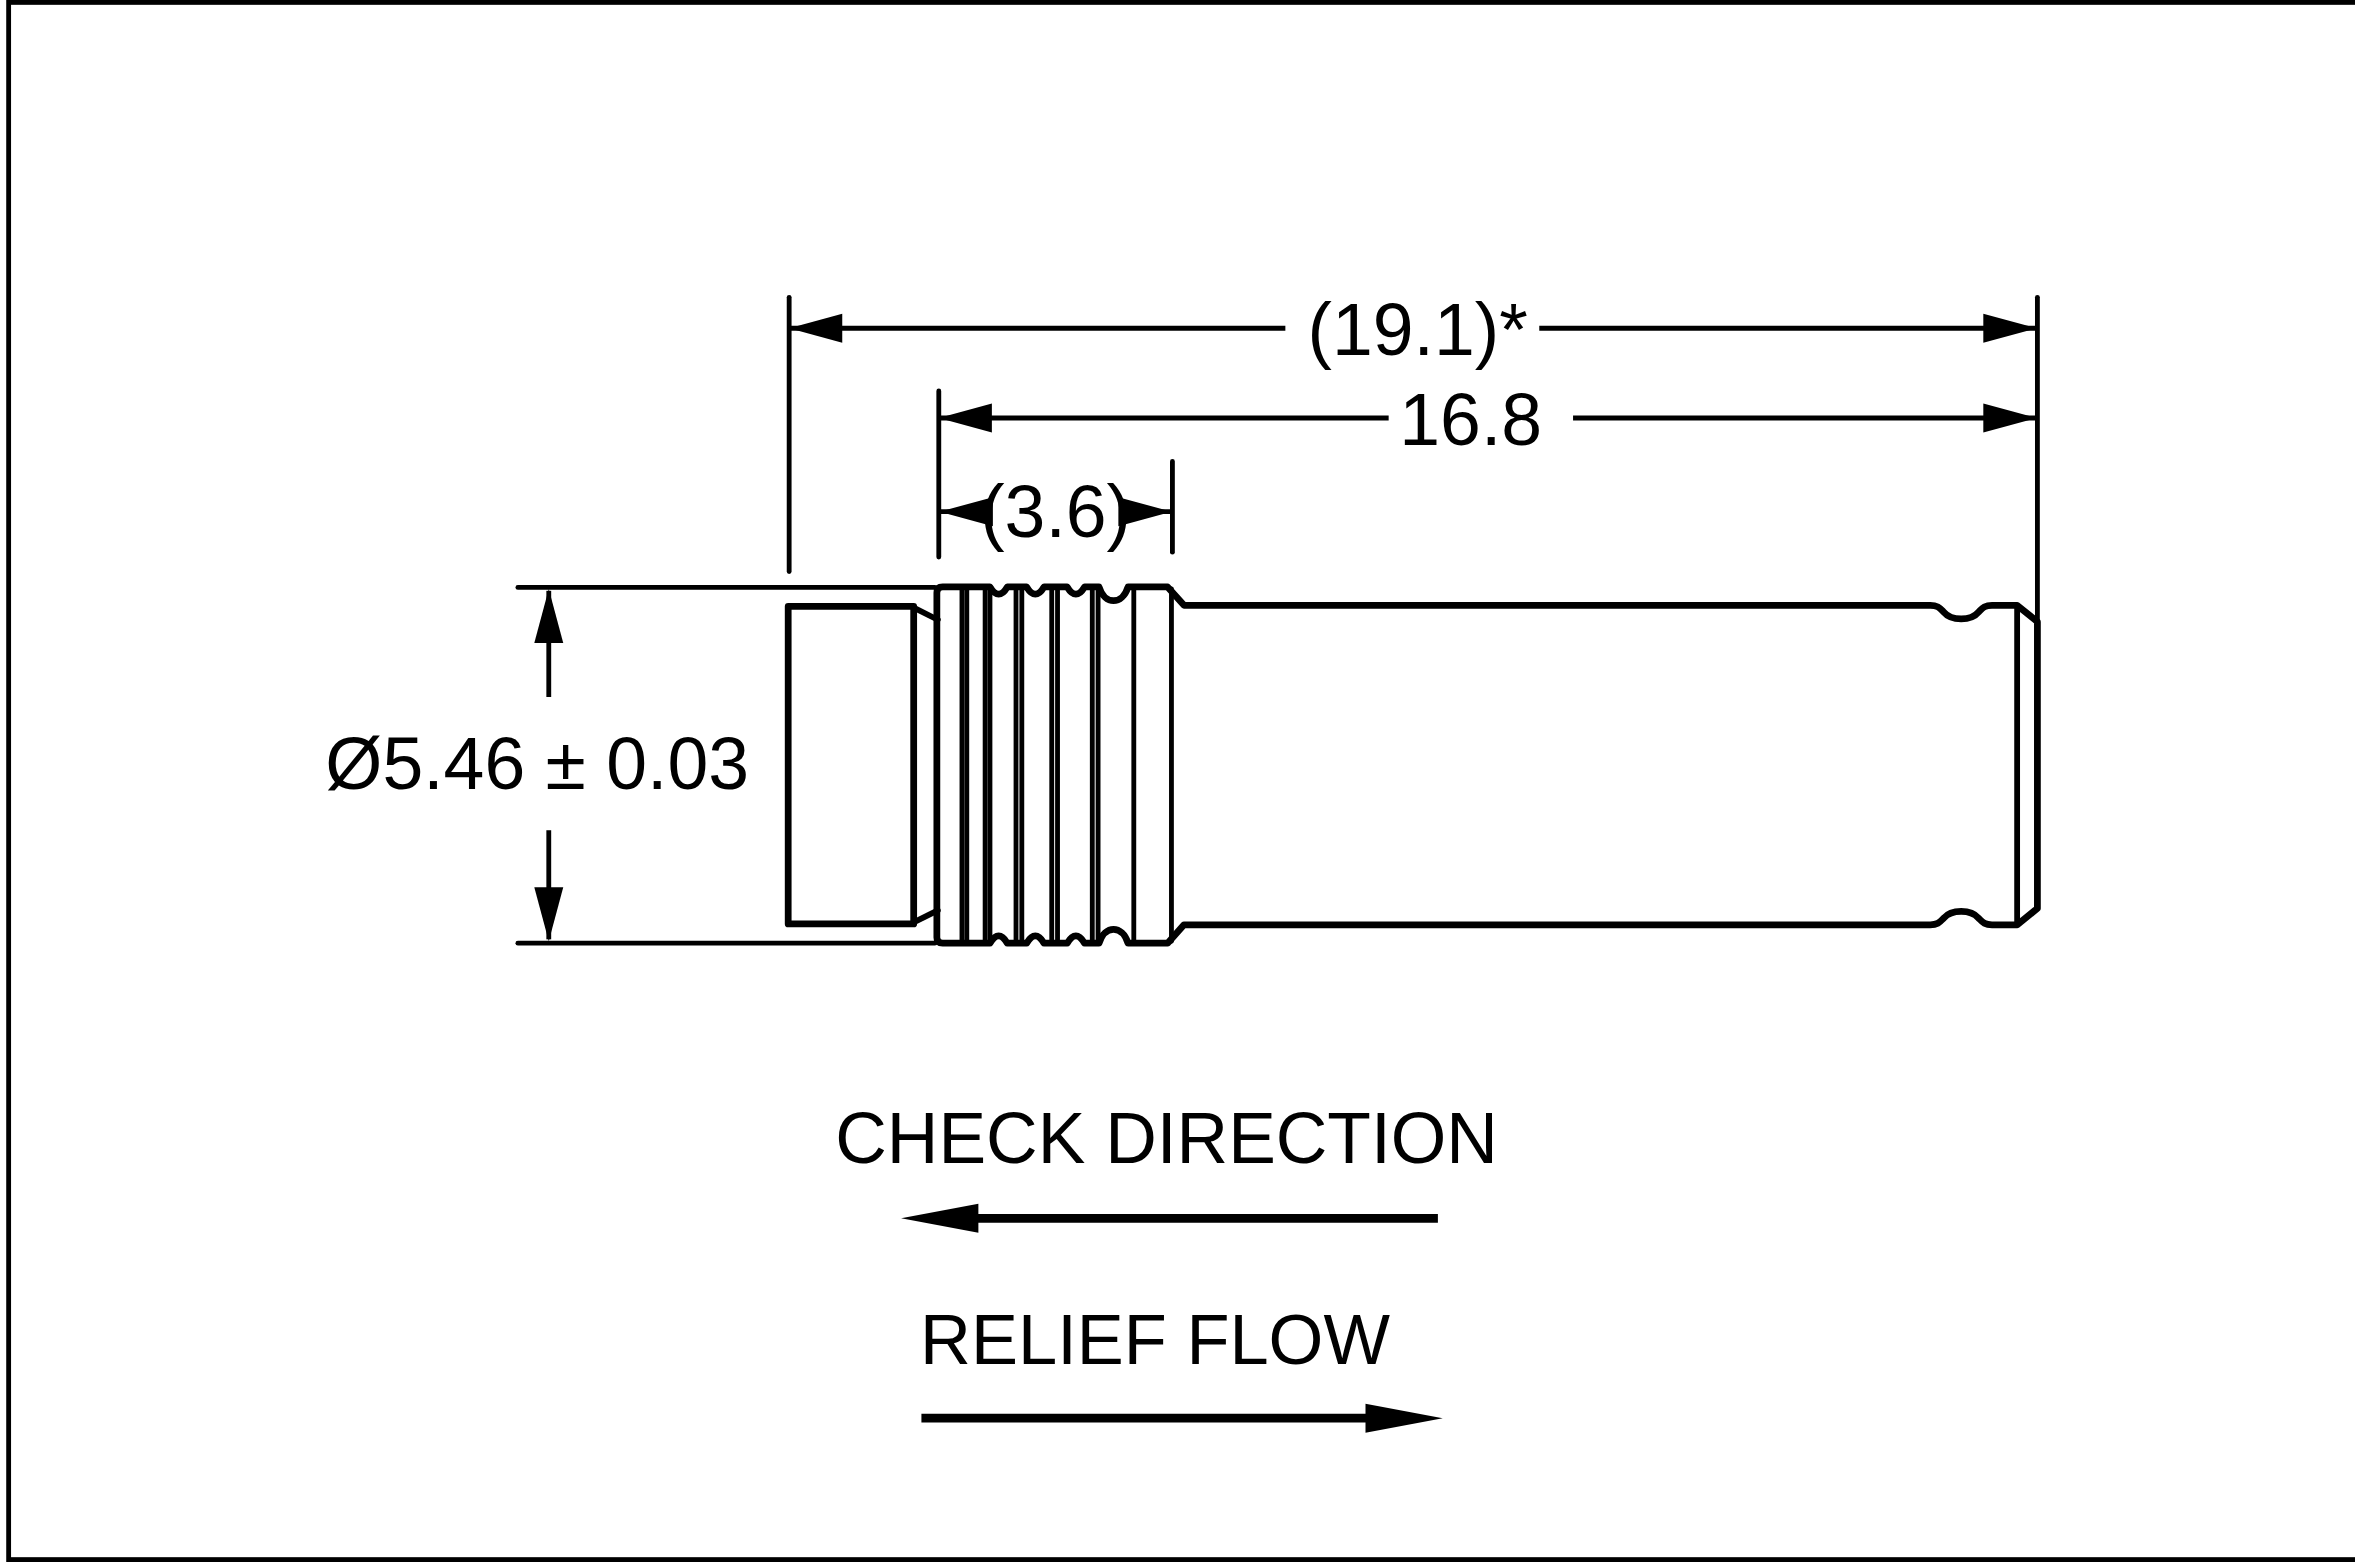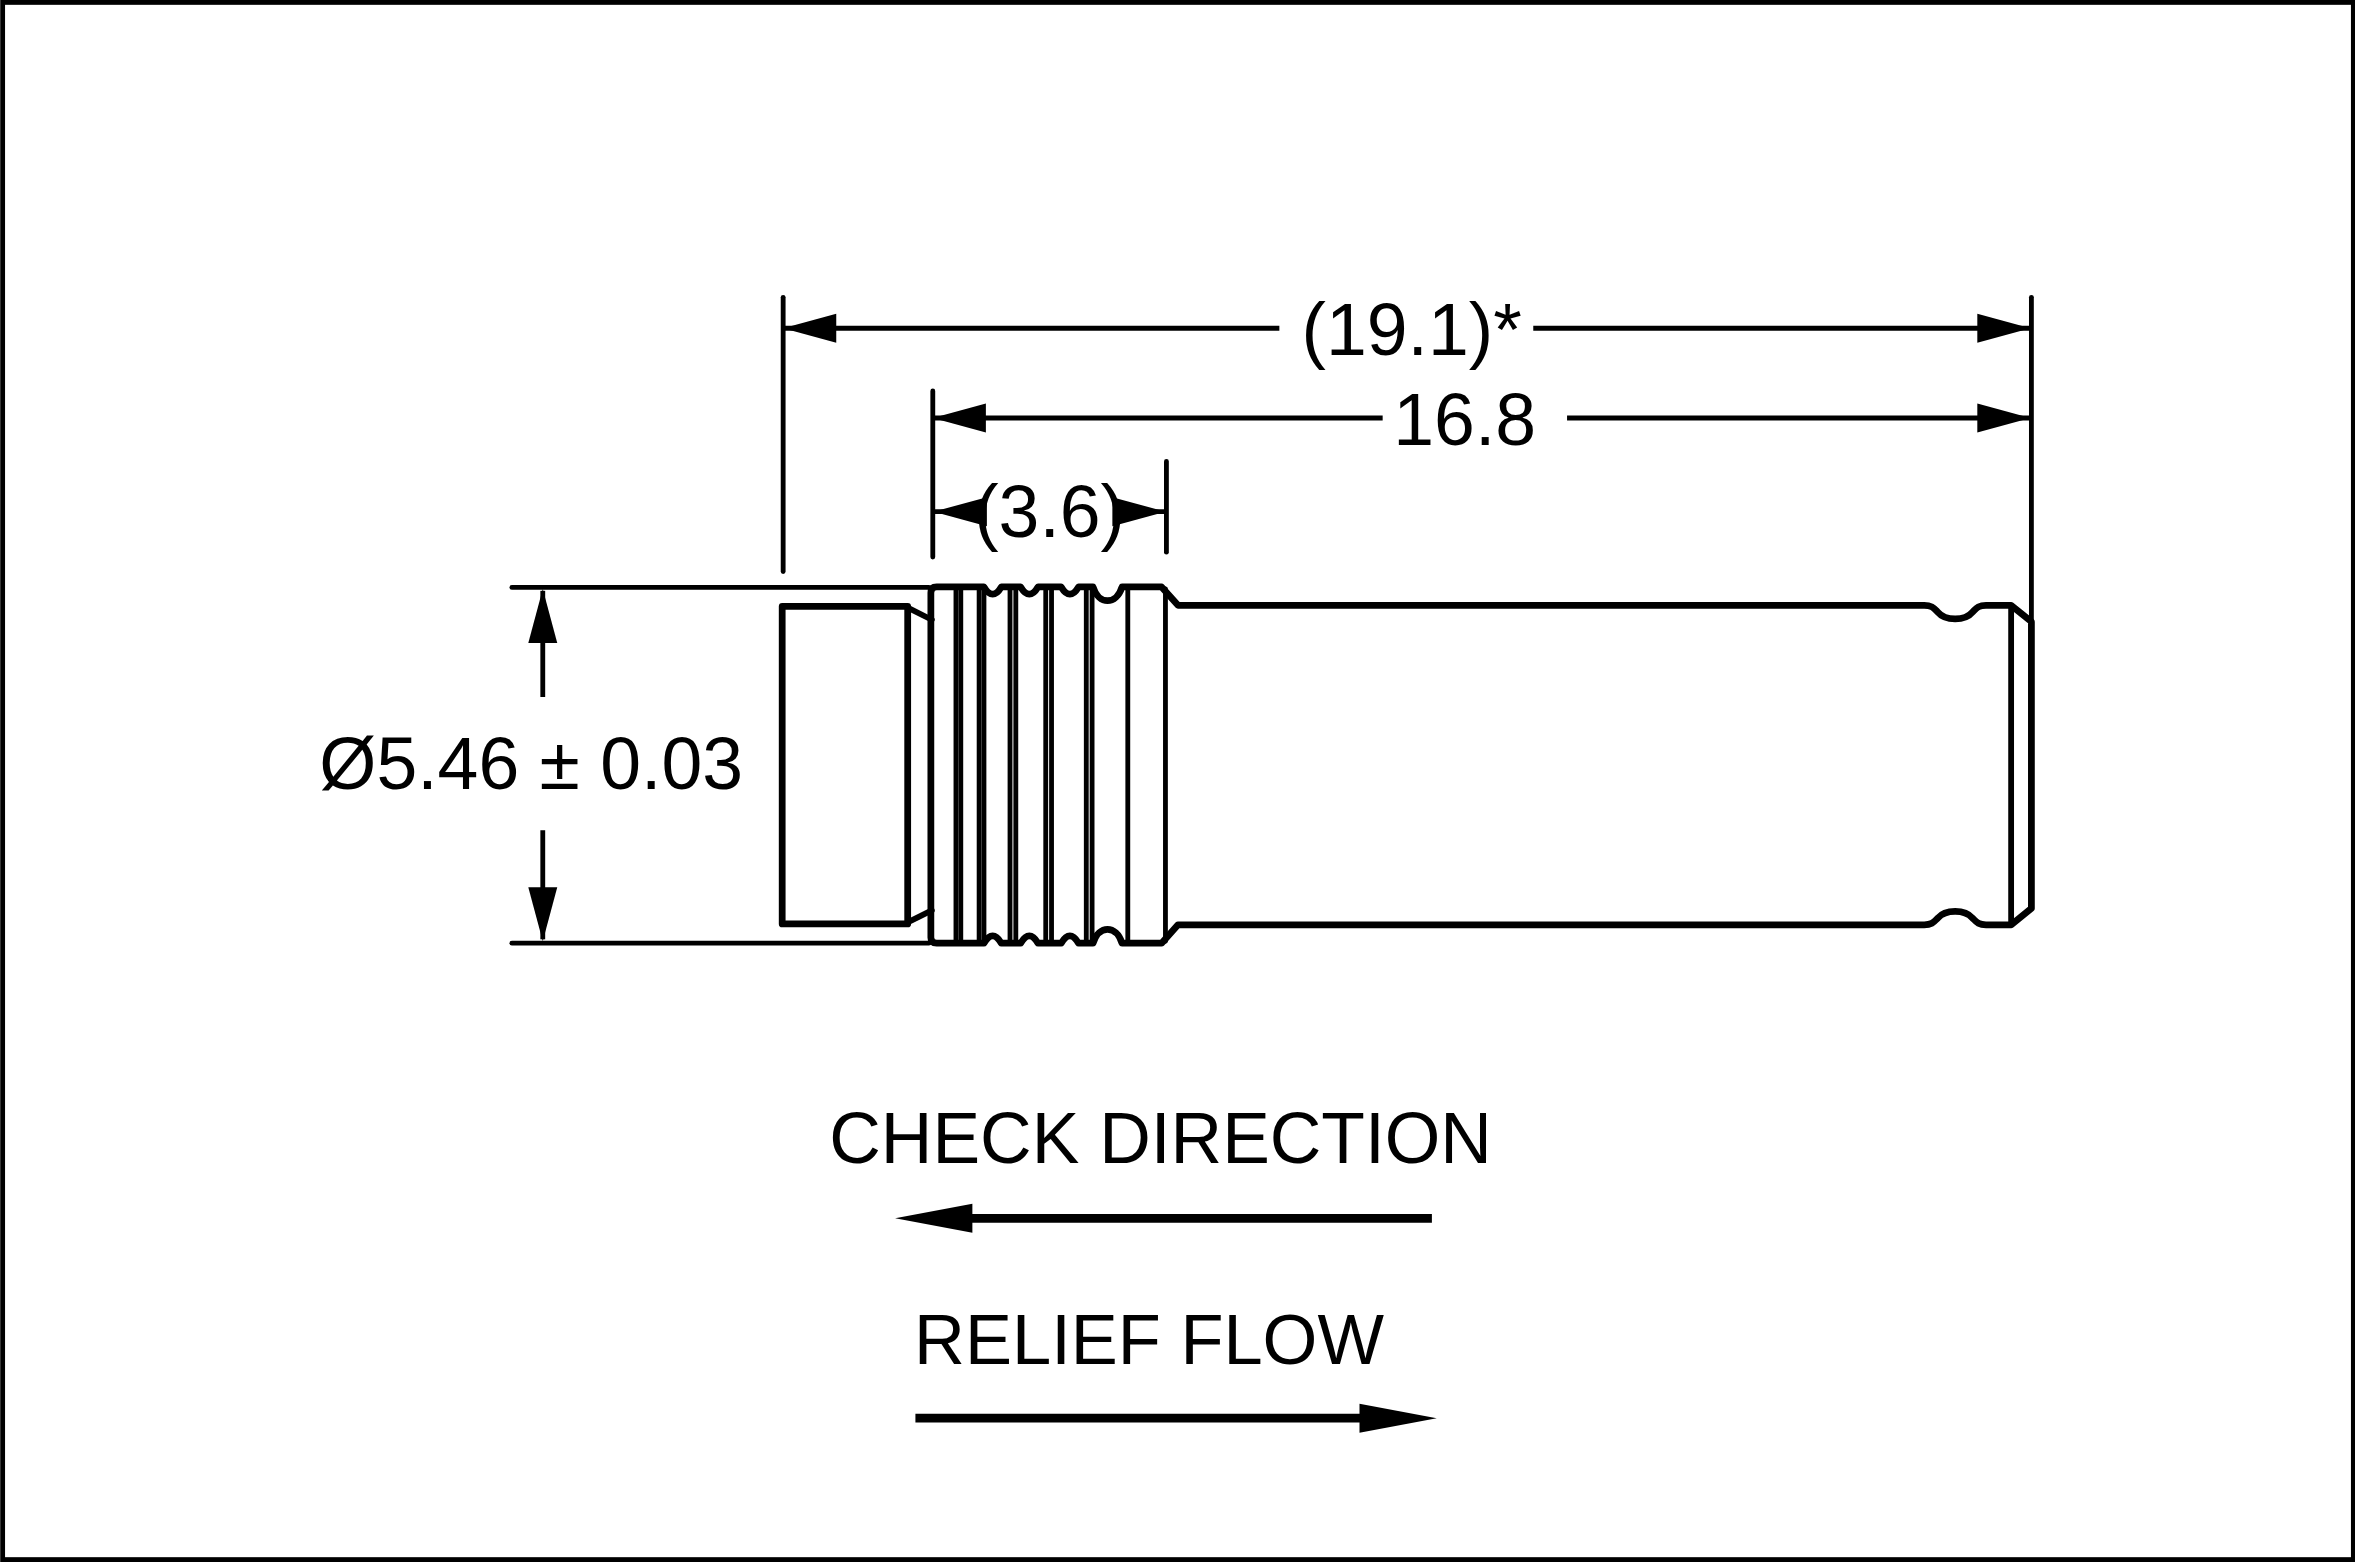--- a/index.html
+++ b/index.html
@@ -5,20 +5,21 @@
   html, body {
     margin: 0;
     padding: 0;
     background: #ffffff;
   }
   .sheet {
     width: 2223px;
     height: 1562px;
     position: relative;
     background: #ffffff;
+    margin-left: 6px;
   }
   svg { display: block; }
   text {
     font-family: "Liberation Sans", "DejaVu Sans", sans-serif;
     fill: #000000;
   }
   .dim-text  { font-size: 76px; }
   .flow-text-lg { font-size: 74px; }
   .flow-text-md { font-size: 73px; }
 </style>

